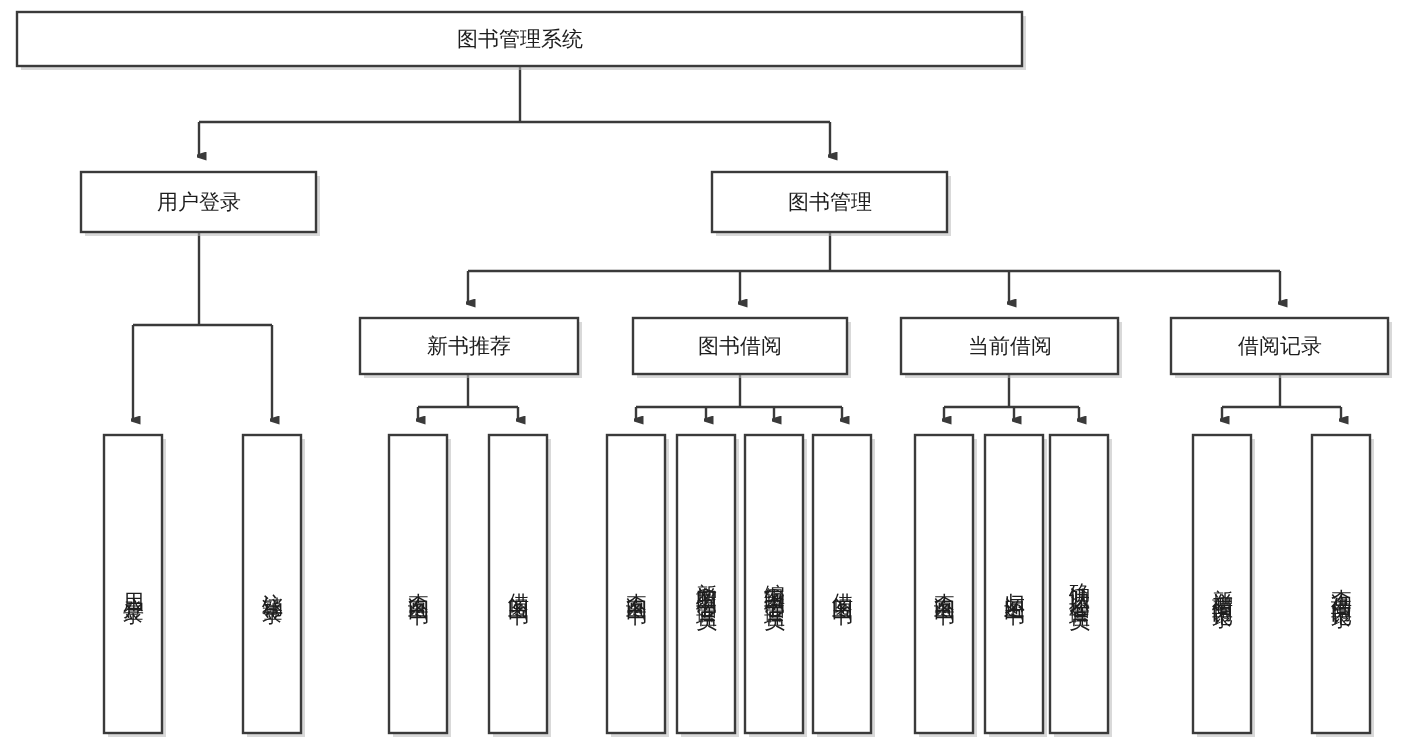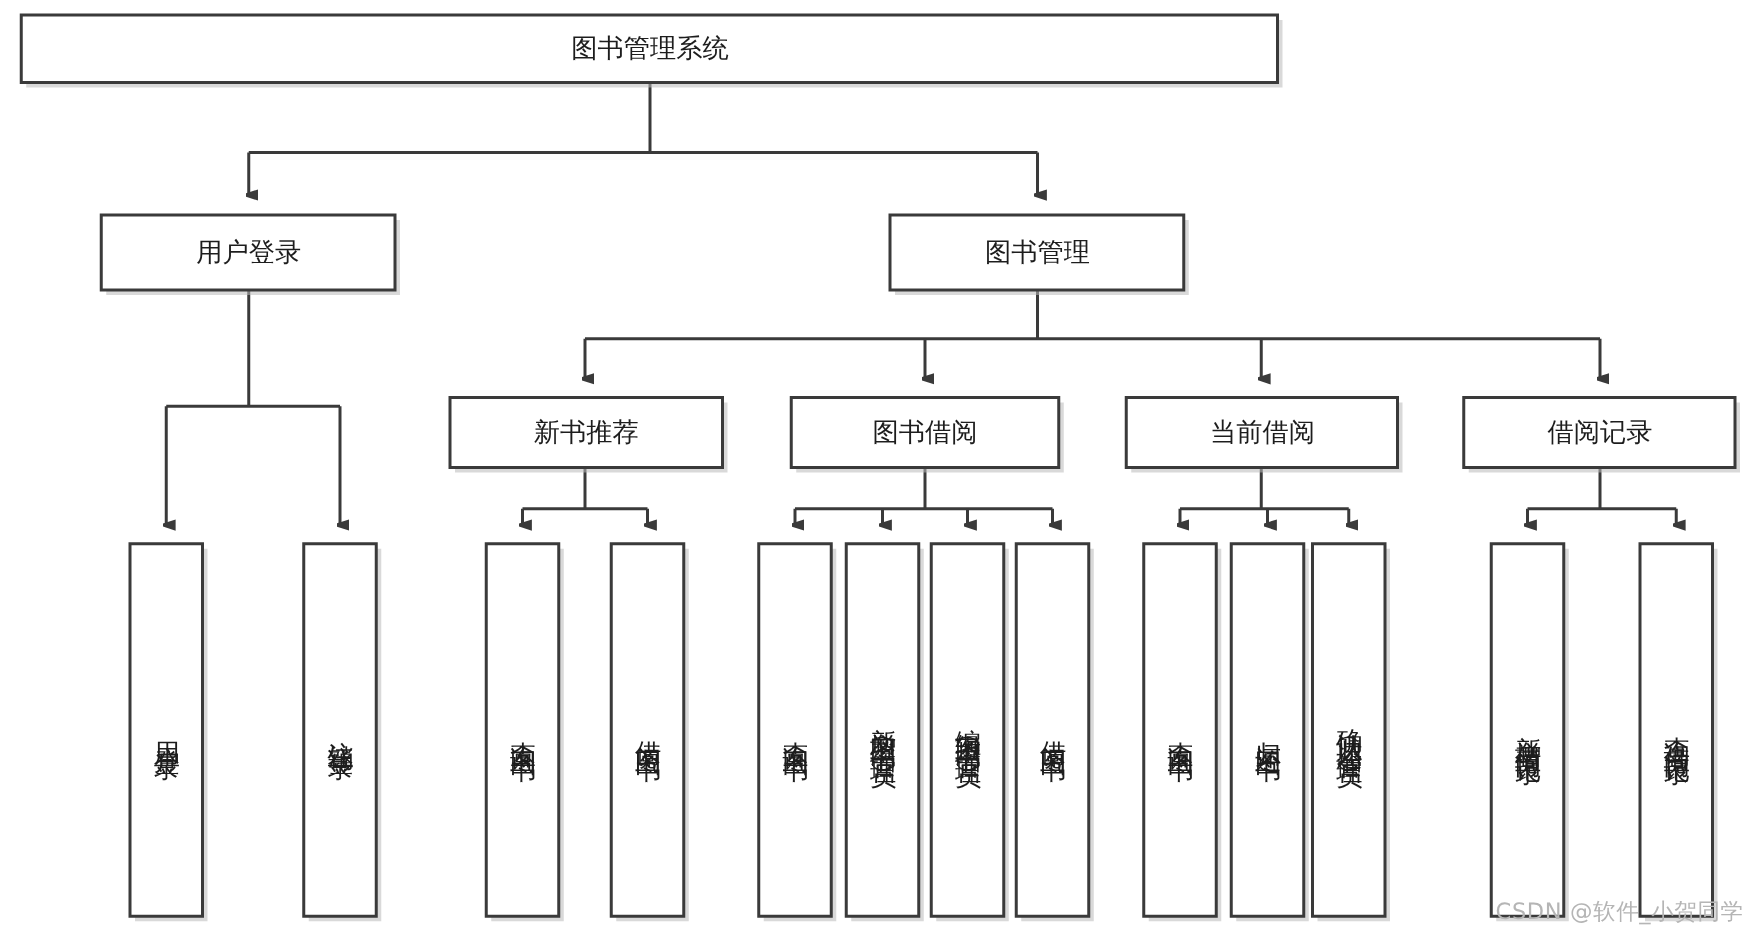--- a/index.html
+++ b/index.html
@@ -267,15 +267,14 @@
   <div class="vertical-leaf" style="left:1050px; top:435px; width:58px; height:298px;">
     <span class="vtext">确认归还（管理员）</span>
   </div>
   <div class="vertical-leaf" style="left:1193px; top:435px; width:58px; height:298px;">
     <span class="vtext">新增借阅记录</span>
   </div>
   <div class="vertical-leaf" style="left:1312px; top:435px; width:58px; height:298px;">
     <span class="vtext">查询借阅记录</span>
   </div>
 
-  <div id="watermark">CSDN @软件_小贺同学</div>
 
 </div>
 
 </body></html>

